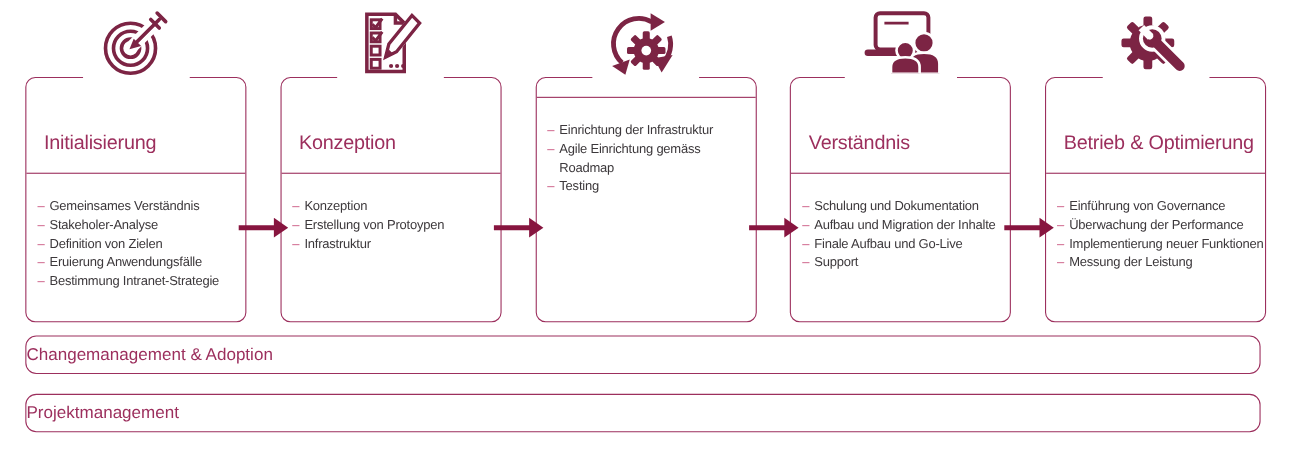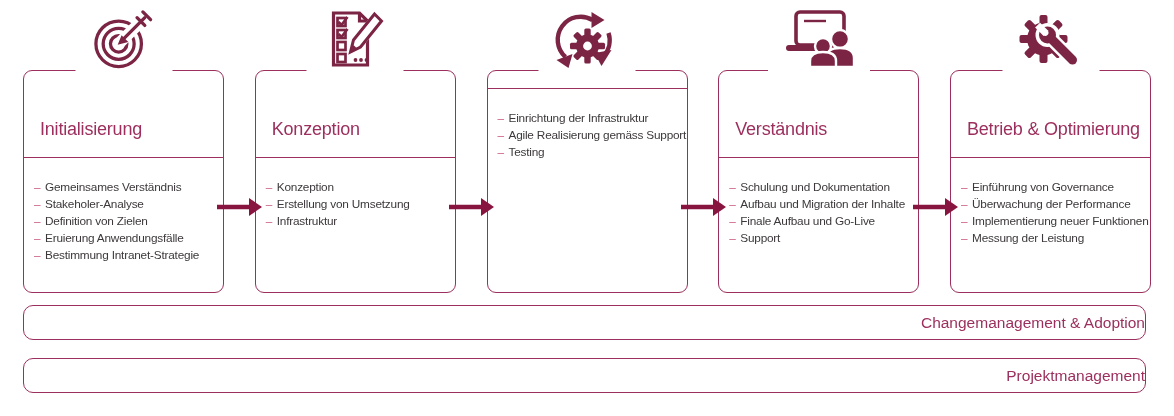--- a/index.html
+++ b/index.html
@@ -28,21 +28,21 @@
     display:flex; font-size:11.8px; line-height:17px; letter-spacing:-0.2px;
     color:var(--text,#3c383b);
   }
   .dash { color:var(--bullet,#c9537e); flex:0 0 11px; width:11px; }
   .item-text { flex:1; }
   .arrow-slot { flex:1; position:relative; }
   .arrow-slot svg { position:absolute; top:125px; left:50%; transform:translateX(-50%); z-index:3; }
   .band {
     position:absolute; left:23px; right:28px; height:35px; box-sizing:border-box;
     border:1.3px solid var(--accent,#9c2f5d); border-radius:10px; background:#fff;
-    display:flex; align-items:center; justify-content:flex-end;
+    display:flex; align-items:center; justify-content:flex-start;
     font-size:15.5px; color:var(--accent,#9c2f5d);
   }
   .band-1 { top:305px; }
   .band-2 { top:358px; }
   .ic { display:block; }
 </style>
 </head>
 <body>
 
 <div class="canvas">
@@ -120,21 +120,21 @@
       </div>
       <div class="phase-title">Konzeption</div>
       <div class="divider"></div>
       <ul class="items">
         <li>
             <span class="dash">–</span>
             <span class="item-text">Konzeption</span>
           </li>
         <li>
             <span class="dash">–</span>
-            <span class="item-text">Erstellung von Umsetzung</span>
+            <span class="item-text">Erstellung von Protoypen</span>
           </li>
         <li>
             <span class="dash">–</span>
             <span class="item-text">Infrastruktur</span>
           </li>
       </ul>
     </div>
 
     <div class="arrow-slot">
       <svg width="48" height="24" viewBox="0 0 48 24">
@@ -168,21 +168,21 @@
         </svg>
       </div>
       <div class="divider"></div>
       <ul class="items">
         <li>
             <span class="dash">–</span>
             <span class="item-text">Einrichtung der Infrastruktur</span>
           </li>
         <li>
             <span class="dash">–</span>
-            <span class="item-text">Agile Realisierung gemäss Support</span>
+            <span class="item-text">Agile Einrichtung gemäss Roadmap</span>
           </li>
         <li>
             <span class="dash">–</span>
             <span class="item-text">Testing</span>
           </li>
       </ul>
     </div>
 
     <div class="arrow-slot">
       <svg width="48" height="24" viewBox="0 0 48 24">

